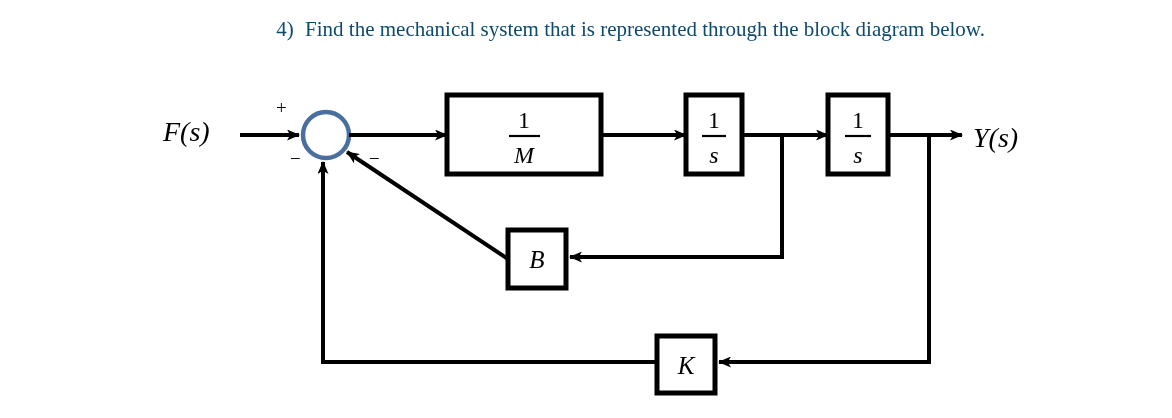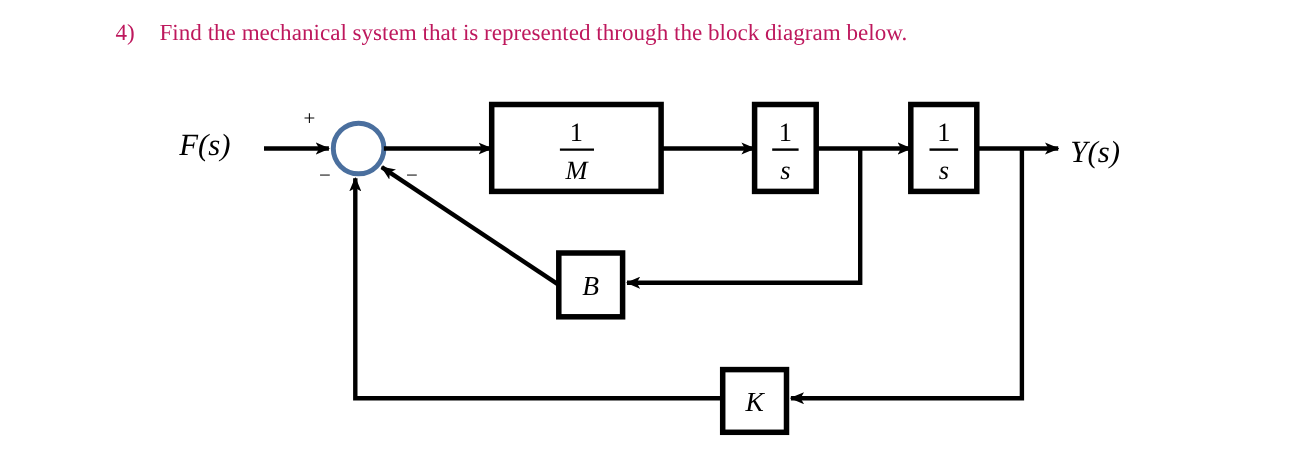--- a/index.html
+++ b/index.html
@@ -23,22 +23,23 @@
     background: #ffffff;
   }
   .question-line {
     position: absolute;
     left: 105px;
     top: 16px;
     width: 1040px;
     font-family: "Liberation Serif", "DejaVu Serif", serif;
     font-size: 21px;
     line-height: 26px;
-    color: #be185d;
+    color: #0c4a6e;
     white-space: nowrap;
+    text-align: center;
   }
   .q-number {
     display: inline-block;
     width: 40px;
   }
   .q-text {
     display: inline;
   }
   #diagram {
     position: absolute;

